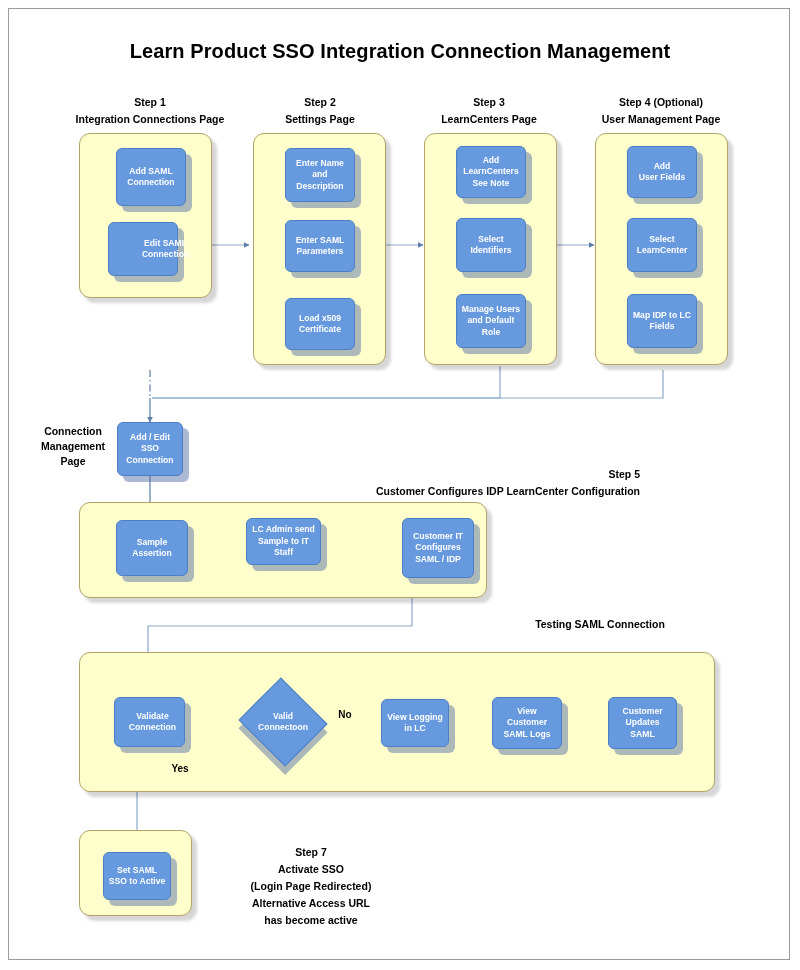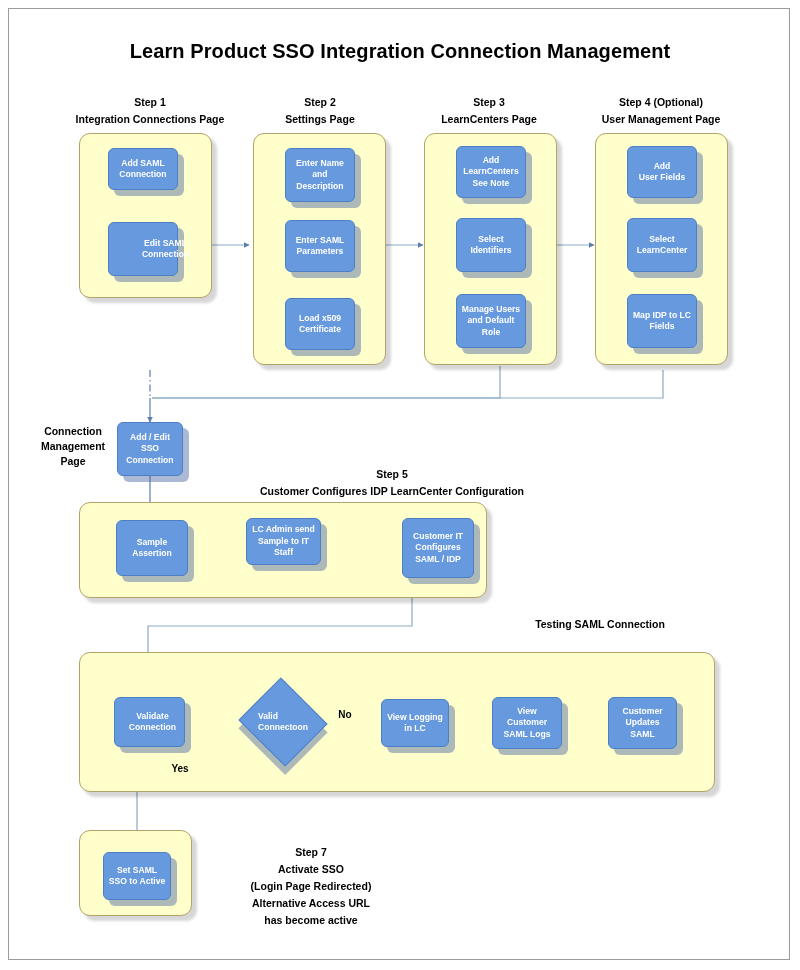--- a/index.html
+++ b/index.html
@@ -62,21 +62,21 @@
     position:absolute;left:0;top:0;width:100%;height:100%;
     background:#6699dd;
     border:1px solid #4d7fc4;
     transform:rotate(45deg);
     box-sizing:border-box;
     box-shadow:6px 6px 0px rgba(70,100,160,0.45);
   }
   .diamond-label{
     position:absolute;left:0;top:0;width:100%;height:100%;
     display:flex;align-items:center;justify-content:center;
-    text-align:left;color:#fff;font-size:8.6px;font-weight:bold;
+    text-align:center;color:#fff;font-size:8.6px;font-weight:bold;
     line-height:11.5px;white-space:pre-line;z-index:2;
   }
 
   
   .flabel{
     position:absolute;text-align:center;
     font-size:10.5px;font-weight:bold;color:#000;line-height:15px;
     white-space:pre-line;
   }
   .edgelabel{
@@ -153,37 +153,37 @@
   <div>Settings Page</div>
 </div>
 <div class="cap" style="left:409px;top:94px;width:160px;">
   <div>Step 3</div>
   <div>LearnCenters Page</div>
 </div>
 <div class="cap" style="left:581px;top:94px;width:160px;">
   <div>Step 4 (Optional)</div>
   <div>User Management Page</div>
 </div>
-<div class="cap" style="left:152px;top:466px;width:480px;">
+<div class="cap" style="left:160px;top:466px;width:480px;text-align:right;">
   <div>Step 5</div>
   <div>Customer Configures IDP LearnCenter Configuration</div>
 </div>
 <div class="cap" style="left:455px;top:616px;width:290px;">
   <div>Testing SAML Connection</div>
 </div>
 
 <div class="group" style="left:79px;top:133px;width:133px;height:165px;"></div>
 <div class="group" style="left:253px;top:133px;width:133px;height:232px;"></div>
 <div class="group" style="left:424px;top:133px;width:133px;height:232px;"></div>
 <div class="group" style="left:595px;top:133px;width:133px;height:232px;"></div>
 <div class="group" style="left:79px;top:502px;width:408px;height:96px;"></div>
 <div class="group" style="left:79px;top:652px;width:636px;height:140px;"></div>
 <div class="group" style="left:79px;top:830px;width:113px;height:86px;"></div>
 
-<div class="node" style="left:108px;top:148px;width:70px;height:42px;">Add SAML
+<div class="node" style="left:116px;top:148px;width:70px;height:58px;">Add SAML
 Connection</div>
 <div class="node" style="left:108px;top:222px;width:70px;height:54px;padding-left:47px;">Edit SAML
 Connection</div>
 
 <div class="node" style="left:285px;top:148px;width:70px;height:54px;">Enter Name
 and
 Description</div>
 <div class="node" style="left:285px;top:220px;width:70px;height:52px;">Enter SAML
 Parameters</div>
 <div class="node" style="left:285px;top:298px;width:70px;height:52px;">Load x509

